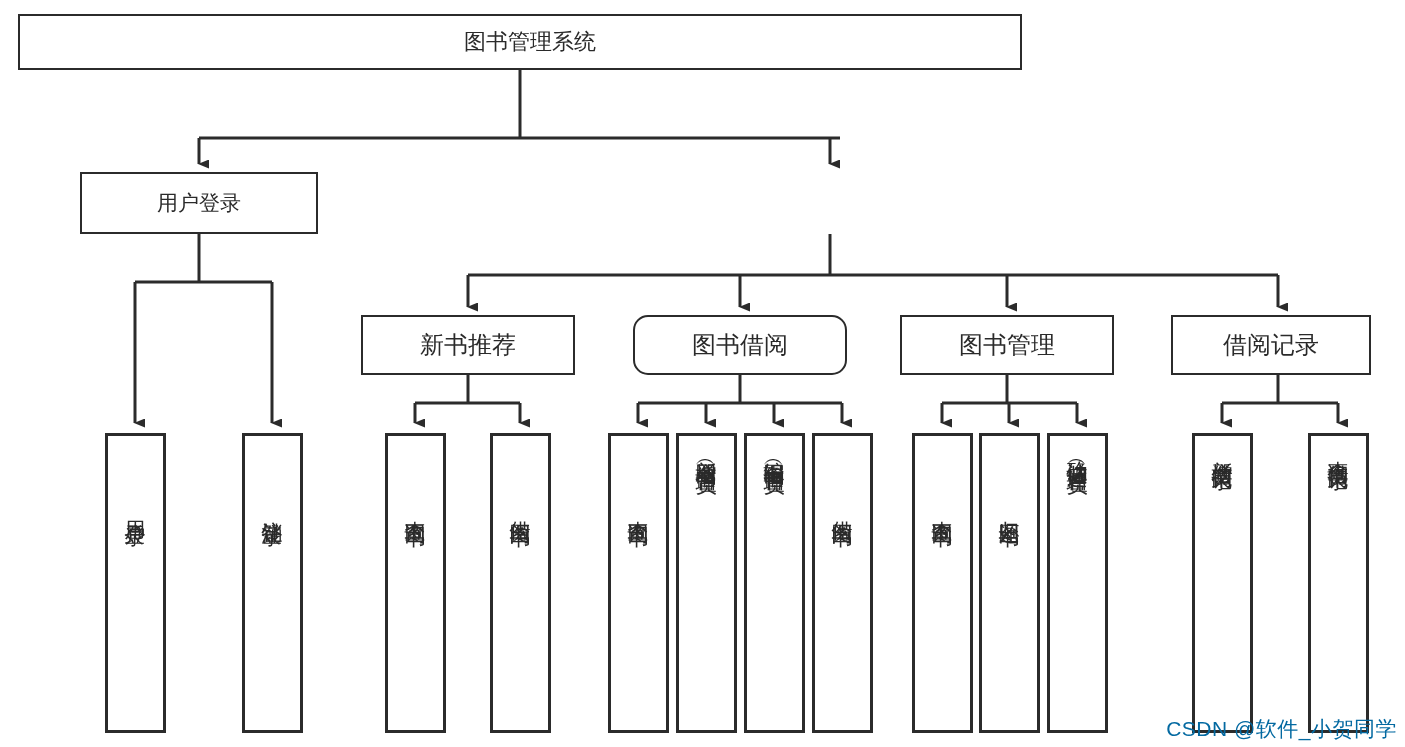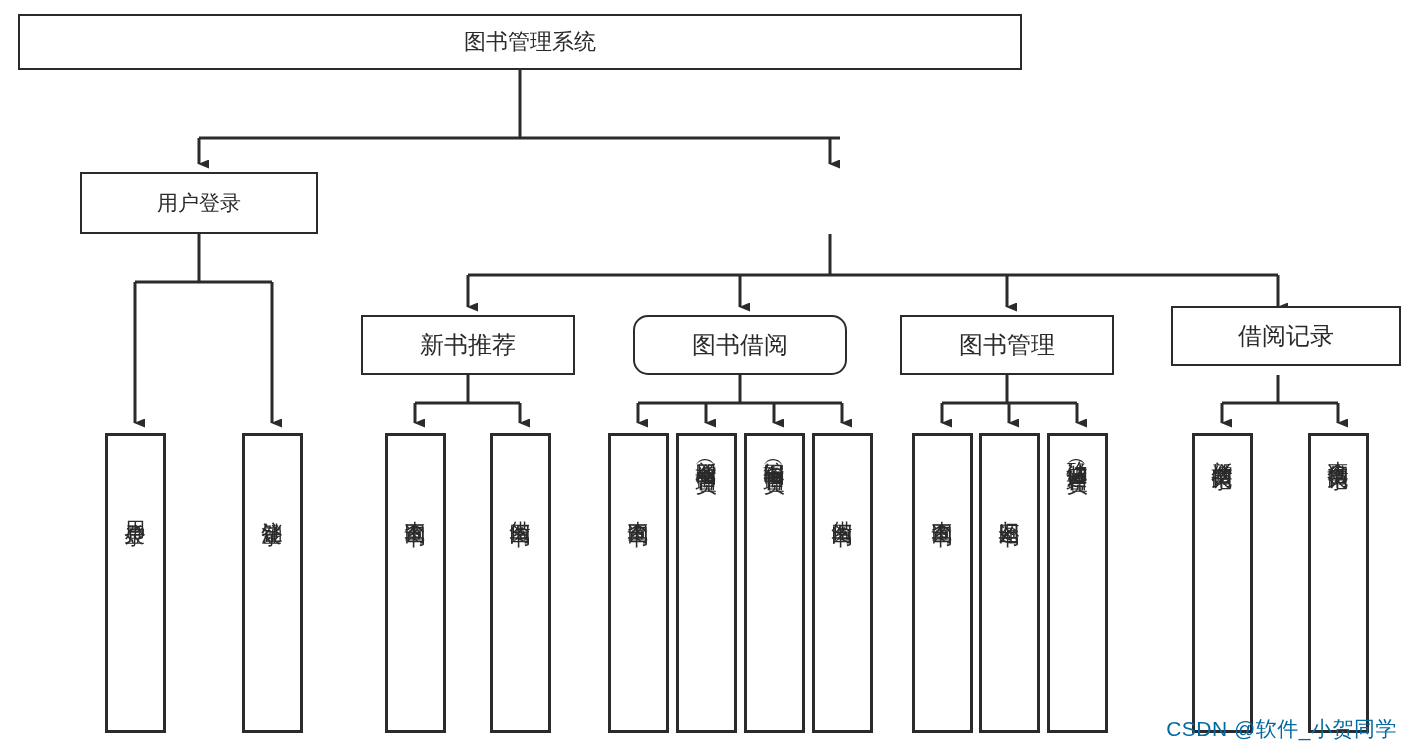--- a/index.html
+++ b/index.html
@@ -134,21 +134,21 @@
 
   <div class="node level3" style="left:361px; top:315px; width:214px; height:60px;">
     <span class="node-label">新书推荐</span>
   </div>
   <div class="node level3" style="left:633px; top:315px; width:214px; height:60px;border-radius:15px;">
     <span class="node-label">图书借阅</span>
   </div>
   <div class="node level3" style="left:900px; top:315px; width:214px; height:60px;">
     <span class="node-label">图书管理</span>
   </div>
-  <div class="node level3" style="left:1171px; top:306px; width:230px; height:60px;">
+  <div class="node level3" style="left:1171px; top:315px; width:200px; height:60px;">
     <span class="node-label">借阅记录</span>
   </div>
 
   <div class="node leaf text-mid" style="left:105px; top:433px; width:61px; height:300px;">
     <span class="node-label">用户登录</span>
   </div>
   <div class="node leaf text-mid" style="left:242px; top:433px; width:61px; height:300px;">
     <span class="node-label">注销登录</span>
   </div>
 

